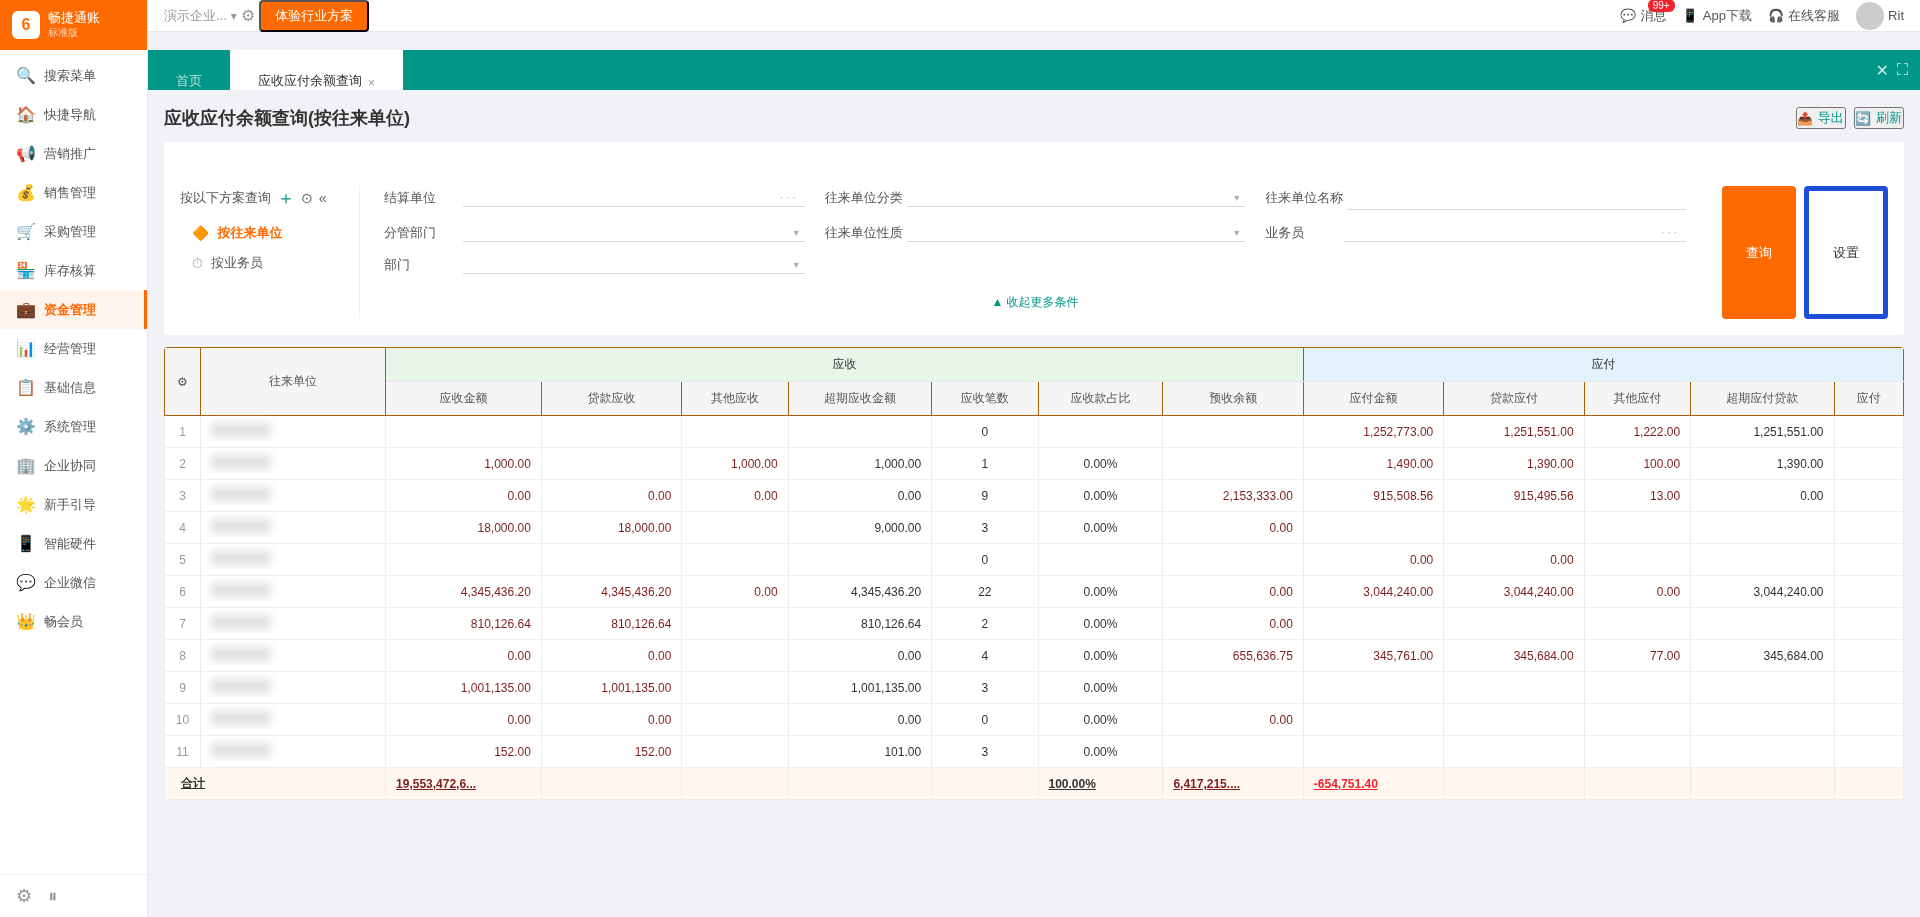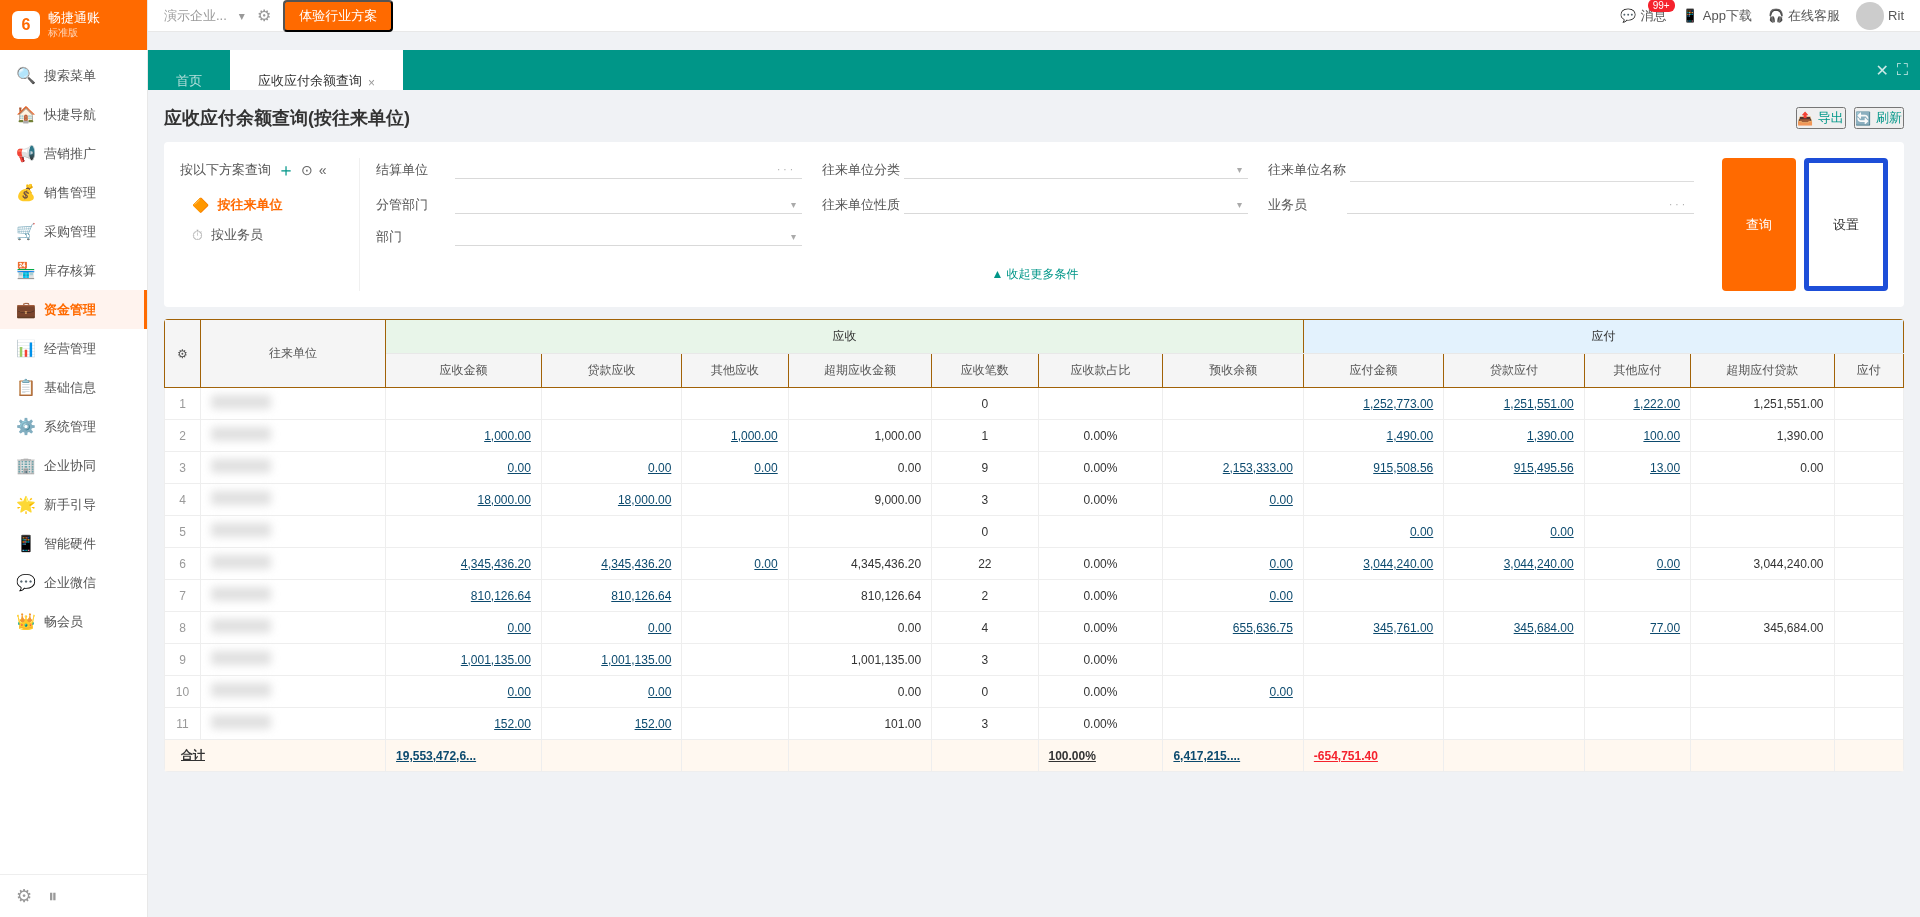--- a/index.html
+++ b/index.html
@@ -29,21 +29,21 @@
     .sidebar-item-icon { font-size: 16px; width: 20px; text-align: center; }
     .sidebar-footer {
       border-top: 1px solid #eee; padding: 10px 16px; display: flex; gap: 16px; align-items: center;
     }
     .sidebar-footer-btn { color: #999; font-size: 18px; cursor: pointer; }
 
     
     .header {
       position: fixed; top: 0; left: 148px; right: 0; height: 32px;
       background: #fff; border-bottom: 1px solid #e8e8e8;
-      display: flex; align-items: center; padding: 0 16px; gap: 12px; z-index: 100;
+      display: flex; align-items: center; padding: 0 16px; gap: 4px; z-index: 100;
     }
     .header-company { color: #999; font-size: 13px; }
     .header-chevron { color: #999; font-size: 12px; }
     .header-gear { color: #999; font-size: 16px; cursor: pointer; }
     .header-promo {
       background: #ff6a00; color: #fff; padding: 5px 14px; border-radius: 4px;
       font-size: 13px; cursor: pointer;
     }
     .header-spacer { flex: 1; }
     .header-actions { display: flex; align-items: center; gap: 16px; }
@@ -123,21 +123,21 @@
       padding: 8px 10px; text-align: center; border: 1px solid #a16207;
       font-weight: normal; color: #555; white-space: nowrap; font-size: 12px;
     }
     tbody tr { background: #fff; }
     tbody td {
       padding: 7px 10px; border: 1px solid #eee; text-align: right;
       white-space: nowrap; font-size: 12px; color: #333;
     }
     tbody td.text-left { text-align: left; }
     tbody td.text-center { text-align: center; }
-    .cell-link { color: #0c4a6e; text-decoration: underline; cursor: pointer; }
+    .cell-link { color: #7f1d1d; cursor: pointer; }
     .tfoot-row { background: #fff8f0; }
     tfoot td {
       padding: 7px 10px; border: 1px solid #eee; font-weight: bold;
       white-space: nowrap; font-size: 12px; text-decoration: underline;
     }
     .row-num { color: #999; text-align: center; }
     .blurred { filter: blur(4px); color: transparent; background: #e0e0e0; border-radius: 3px; display: inline-block; min-width: 60px; height: 14px; }
     .filter-field { display: flex; align-items: center; gap: 4px; }
     .field-name { color: #555; font-size: 13px; min-width: 75px; }
     .field-control {
@@ -284,21 +284,21 @@
         <span>导出</span>
       </button>
       <button class="btn-refresh">
         <span>🔄</span>
         <span>刷新</span>
       </button>
     </div>
   </div>
 
   <div class="filter-panel">
-    <div style="display:flex; gap:16px;">
+    <div style="display:flex; gap:24px;margin-top:28px;">
 
       <div style="width:180px; border-right:1px solid #f0f0f0; padding-right:12px;">
         <div style="display:flex; align-items:center; gap:6px; margin-bottom:10px;">
           <span style="color:#555; font-size:13px;">按以下方案查询</span>
           <span style="color:#009688; font-size:18px; cursor:pointer;">＋</span>
           <span style="color:#666; font-size:14px; cursor:pointer;">⊙</span>
           <span style="color:#666; font-size:14px; cursor:pointer;">«</span>
         </div>
         <div class="filter-nav-item">
           <span style="color:#ff6a00; font-size:14px;">🔶</span>

